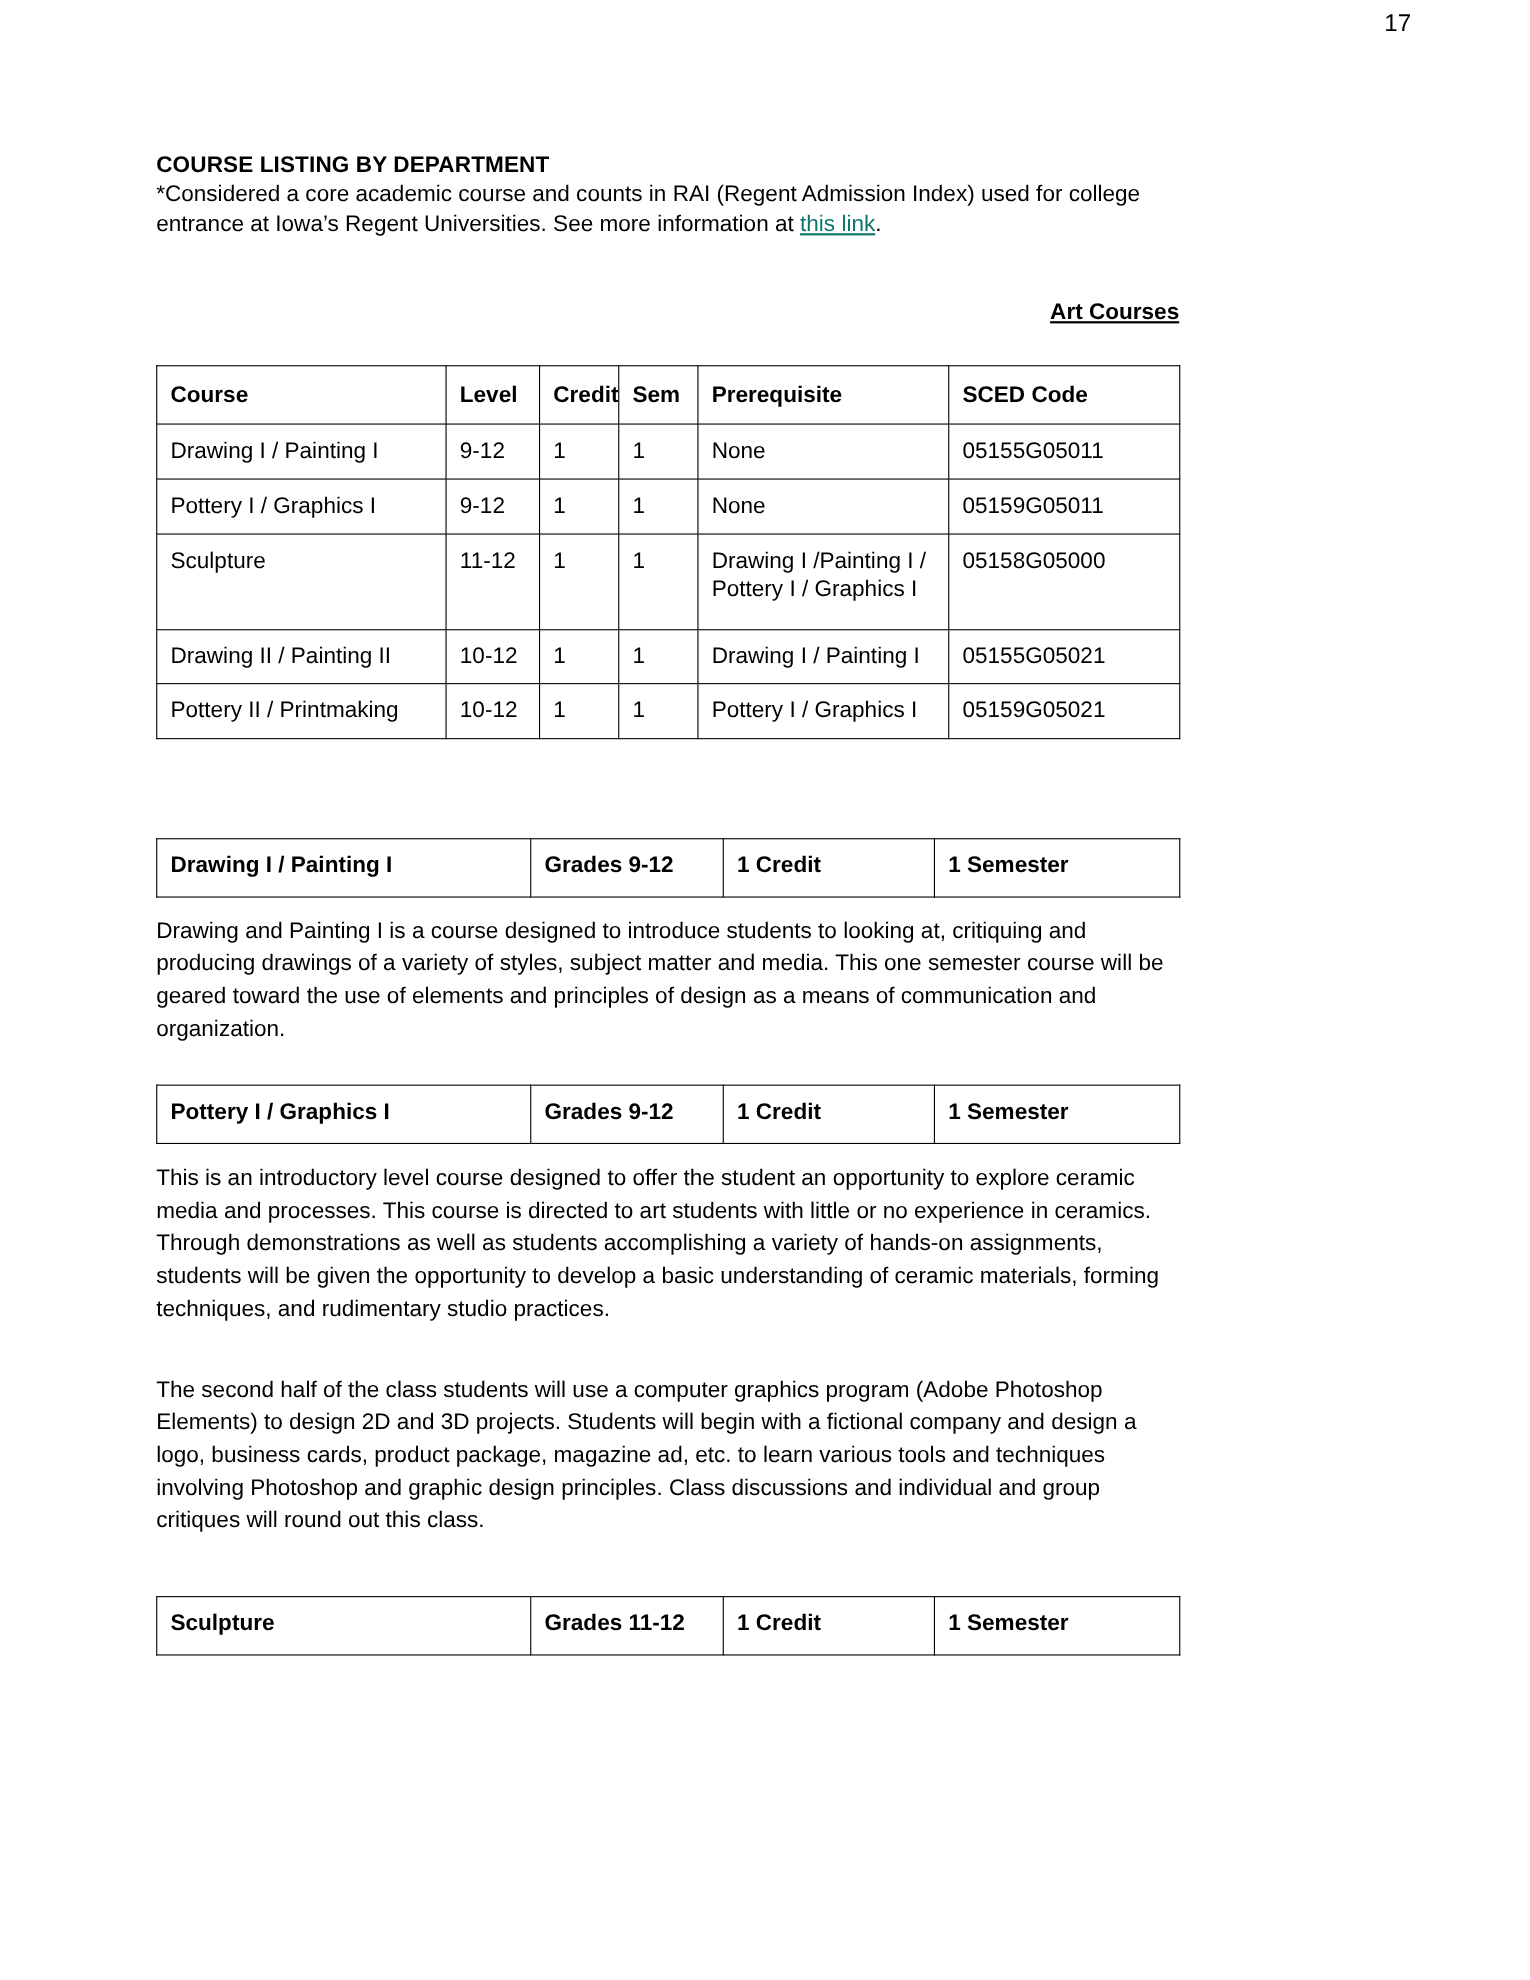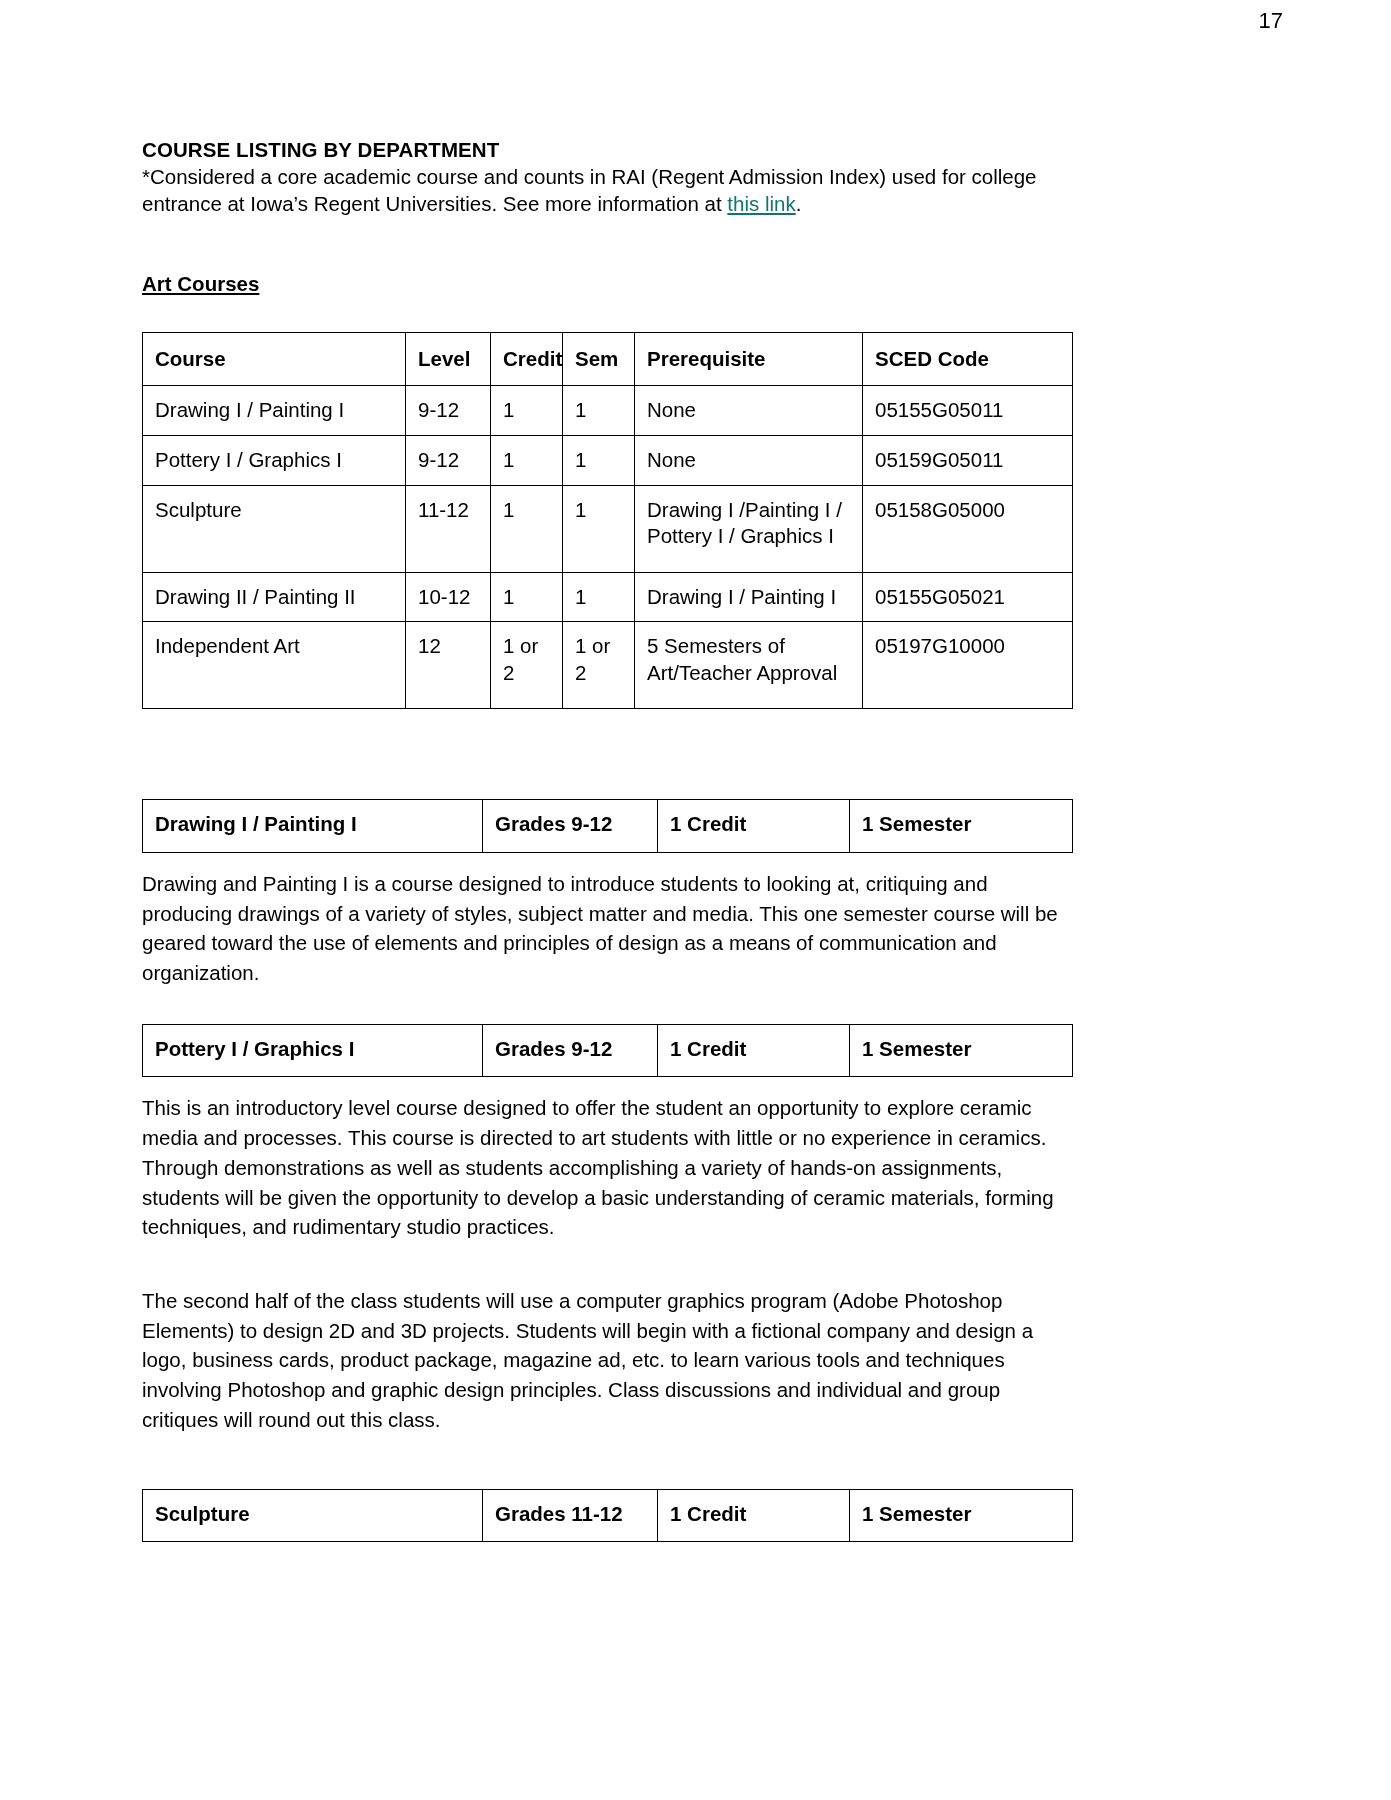--- a/index.html
+++ b/index.html
@@ -48,20 +48,21 @@
   }
   .link {
     color: #0f766e;
     text-decoration: underline;
   }
   .subhead {
     font-weight: bold;
     font-size: 20.5px;
     text-decoration: underline;
     margin: 0;
+    text-align: right;
   }
   .subhead-plain {
     font-weight: bold;
     font-size: 20.5px;
     margin: 0;
   }
   .spacer-lg { height: 54px; }
   .spacer-md { height: 36px; }
 
   table.courses {
@@ -182,27 +183,27 @@
           <td>05158G05000</td>
         </tr>
         <tr>
           <td>Drawing II / Painting II</td>
           <td>10-12</td>
           <td>1</td>
           <td>1</td>
           <td>Drawing I / Painting I</td>
           <td>05155G05021</td>
         </tr>
-        <tr class="row-tall">
-          <td>Independent Art</td>
-          <td>12</td>
-          <td>1 or 2</td>
-          <td>1 or 2</td>
-          <td>5 Semesters of Art/Teacher Approval</td>
-          <td>05197G10000</td>
+        <tr>
+          <td>Pottery II / Printmaking</td>
+          <td>10-12</td>
+          <td>1</td>
+          <td>1</td>
+          <td>Pottery I / Graphics I</td>
+          <td>05159G05021</td>
         </tr>
       </tbody>
     </table>
 
     <div class="spacer-lg"></div>
 
 
     <div class="spacer-md"></div>
 
     <table class="desc-head">

